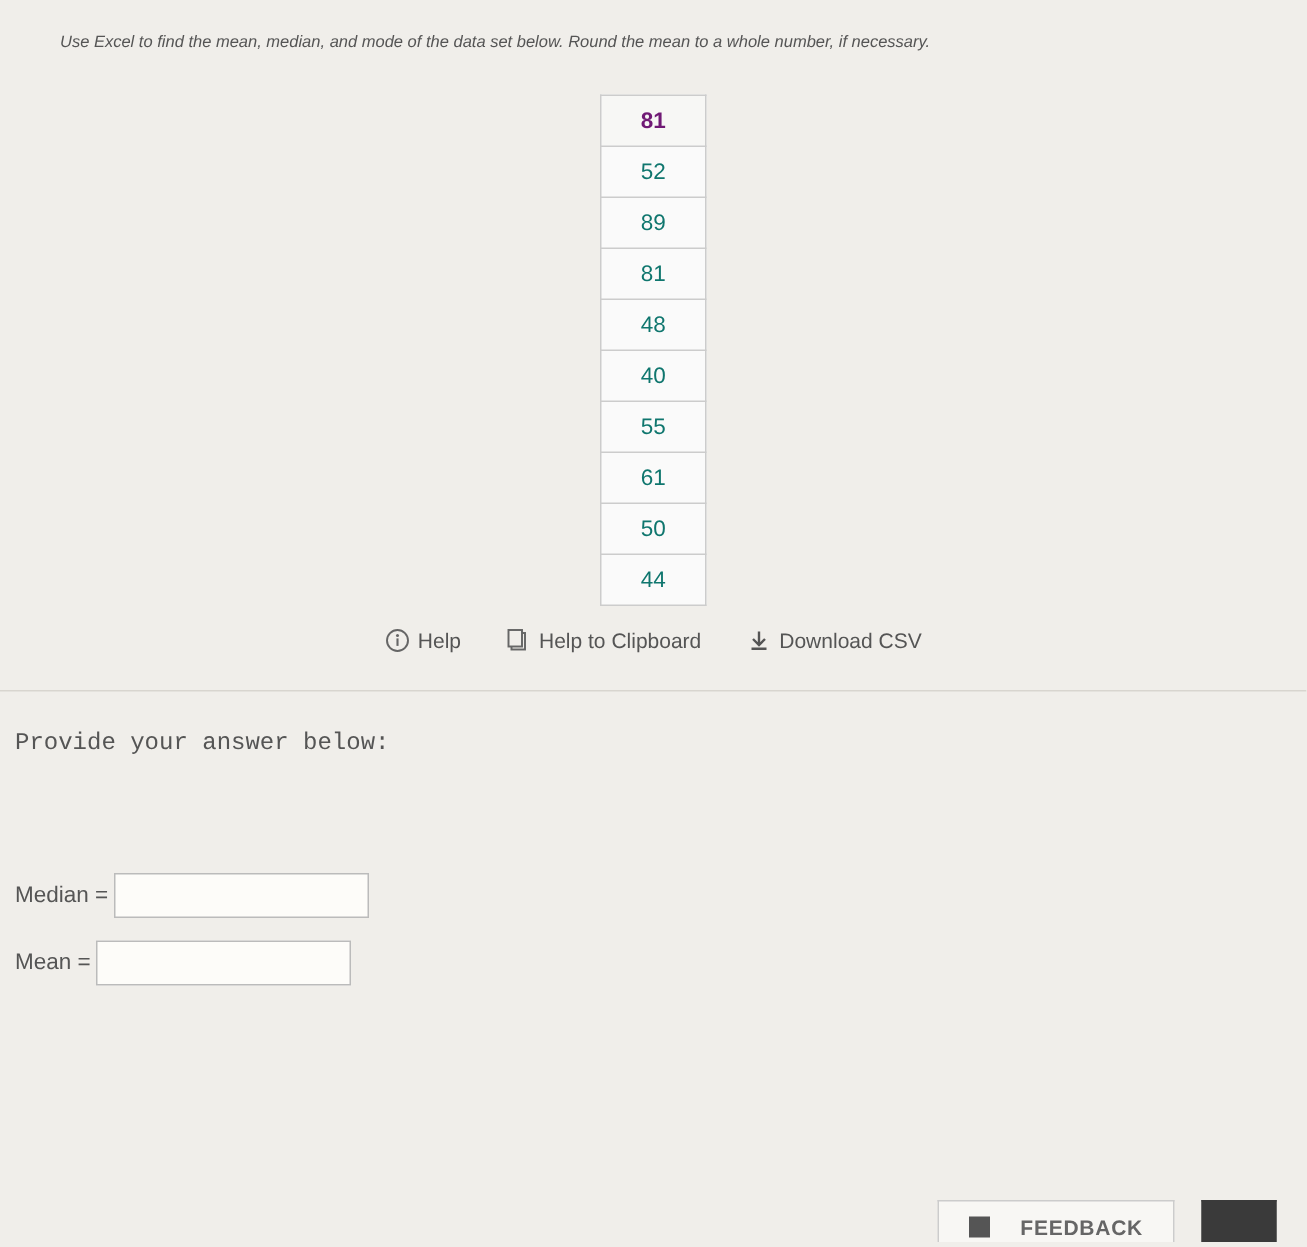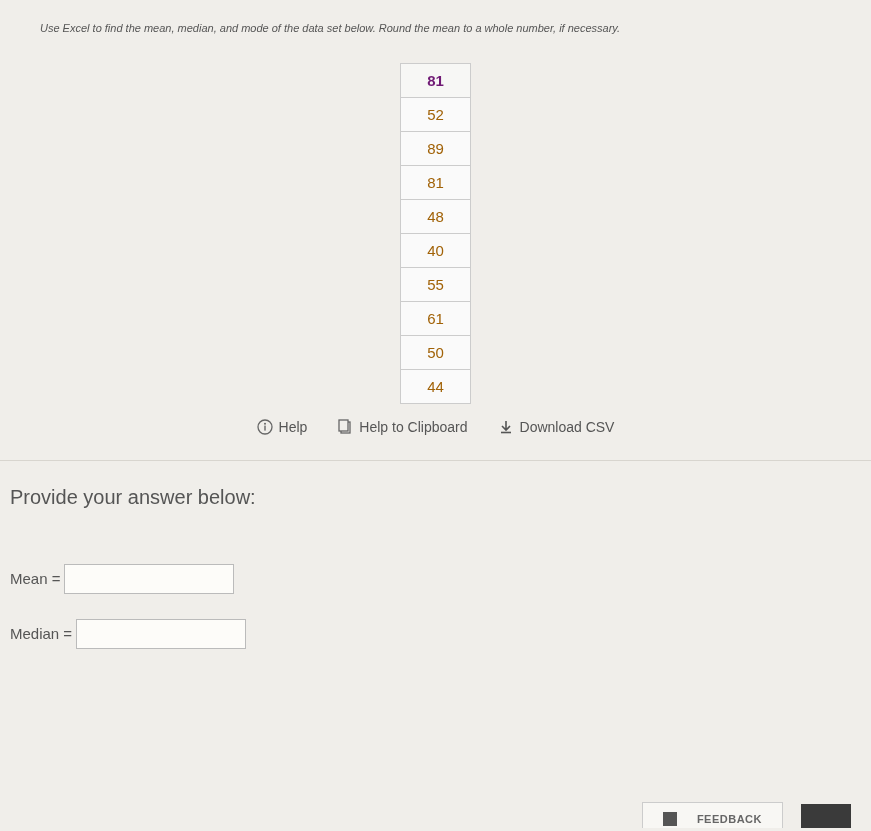--- a/index.html
+++ b/index.html
@@ -28,21 +28,21 @@
     }
     .data-table {
       border-collapse: collapse;
       background: #fafafa;
     }
     .data-table td {
       border: 1px solid #ccc;
       padding: 8px 24px;
       text-align: center;
       font-size: 15px;
-      color: #a16207;
+      color: #0f766e;
       min-width: 70px;
     }
     .data-table td.header-cell {
       font-weight: 600;
       color: #701a75;
       background: #f7f7f5;
     }
     .toolbar {
       display: flex;
       justify-content: center;
@@ -61,23 +61,24 @@
     .toolbar-item svg { flex-shrink: 0; }
     .divider {
       border: none;
       border-top: 1px solid #d8d5cf;
       margin: 0;
     }
     .answer-section {
       padding: 25px 0 0 10px;
     }
     .answer-prompt {
-      font-size: 20px;
-      color: #555;
-      margin-bottom: 55px;
+      font-size: 16px;
+      color: #555;
+      margin-bottom: 78px;
+      font-family: Liberation Mono, monospace;
     }
     .answer-row {
       display: flex;
       align-items: center;
       margin-bottom: 25px;
     }
     .answer-label {
       font-size: 15px;
       color: #555;
       margin-right: 4px;
@@ -98,21 +99,21 @@
       display: flex;
       justify-content: flex-end;
       gap: 18px;
       padding: 0 20px 3px;
       align-items: flex-end;
     }
     .bottom-btn {
       border: 1px solid #ccc;
       background: #f8f7f4;
       padding: 9px 20px 2px;
-      font-size: 11px;
+      font-size: 14px;
       font-weight: 600;
       letter-spacing: 0.5px;
       color: #666;
       display: inline-flex;
       align-items: center;
       gap: 20px;
       cursor: pointer;
       border-bottom: none;
     }
     .feedback-icon {
@@ -196,27 +197,27 @@
       <span>Download CSV</span>
     </span>
   </div>
 </div>
 
 <hr class="divider">
 
 <div class="container answer-section">
   <p class="answer-prompt">Provide your answer below:</p>
 
+  <div class="answer-row" style="margin-bottom:15px;">
+    <span class="answer-label">Median =</span>
+    <input class="answer-input" type="text" value="" style="">
+  </div>
+
   <div class="answer-row">
     <span class="answer-label">Mean =</span>
-    <input class="answer-input" type="text" value="" style="">
-  </div>
-
-  <div class="answer-row" style="margin-bottom:15px;">
-    <span class="answer-label">Median =</span>
     <input class="answer-input" type="text" value="" style="">
   </div>
 
 </div>
 
 <div class="bottom-bar">
   <div class="bottom-btn">
     <span class="feedback-icon"></span>
     <span>FEEDBACK</span>
   </div>

